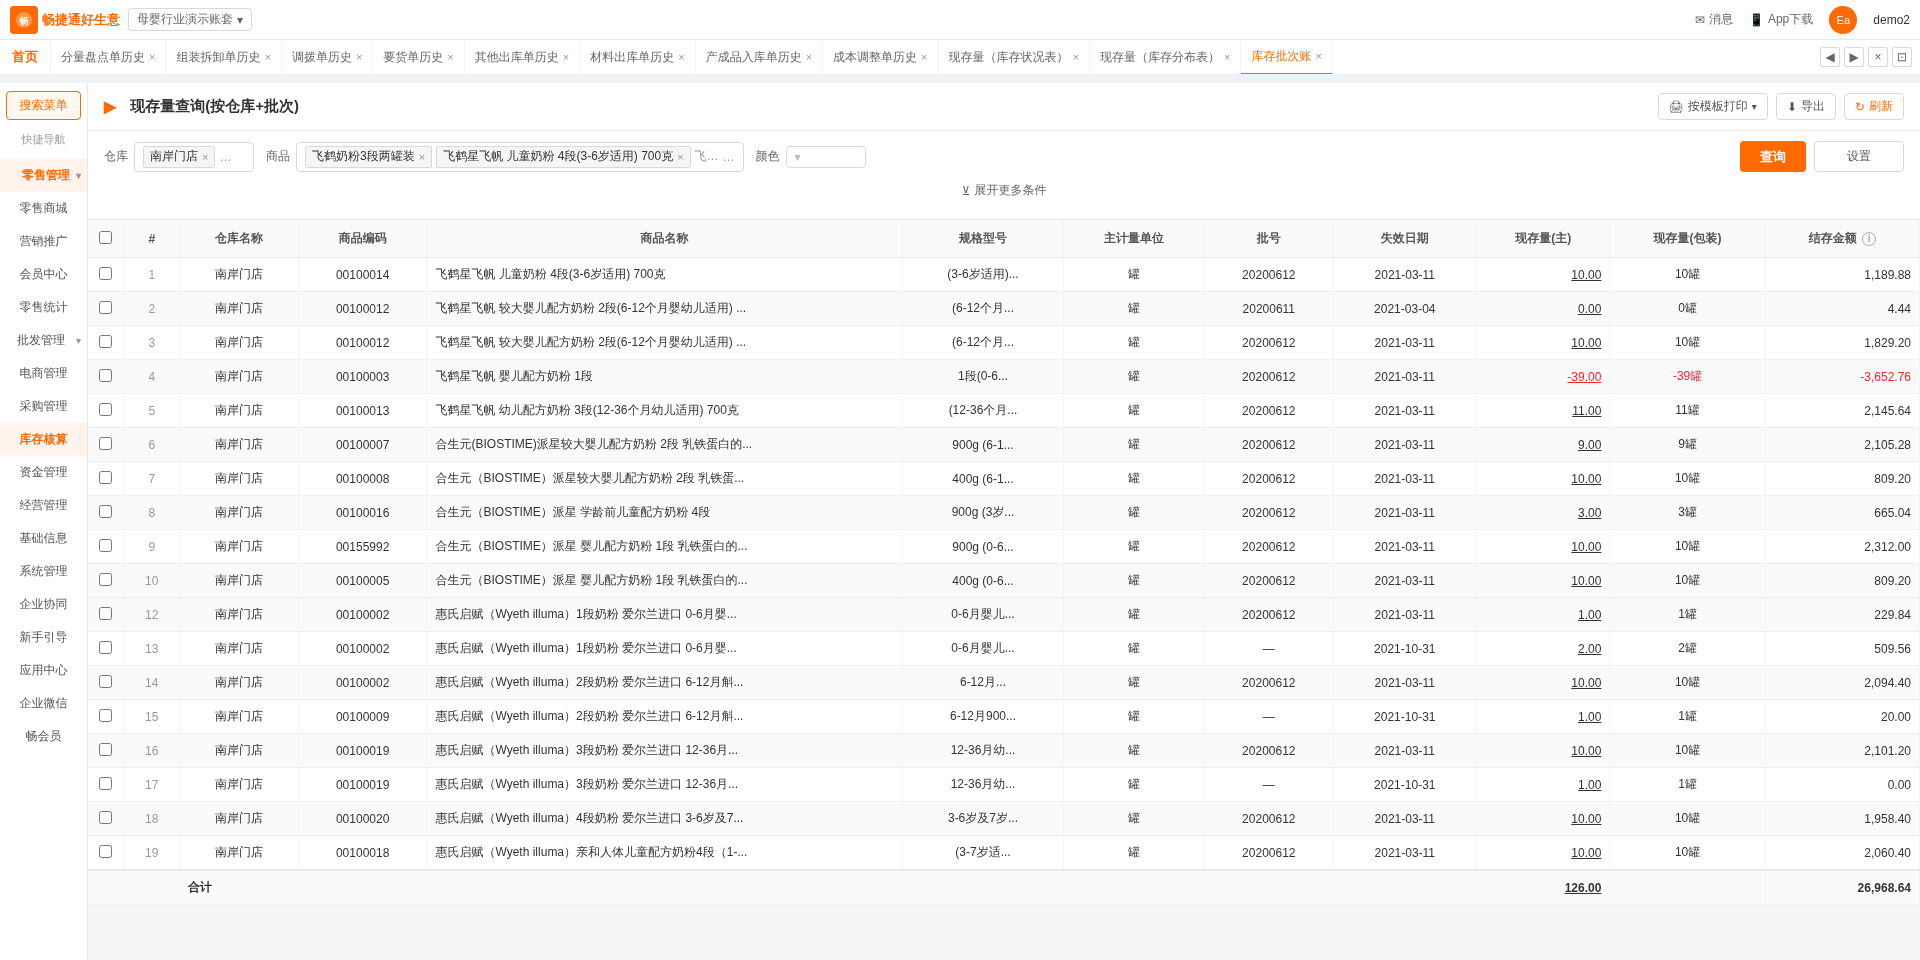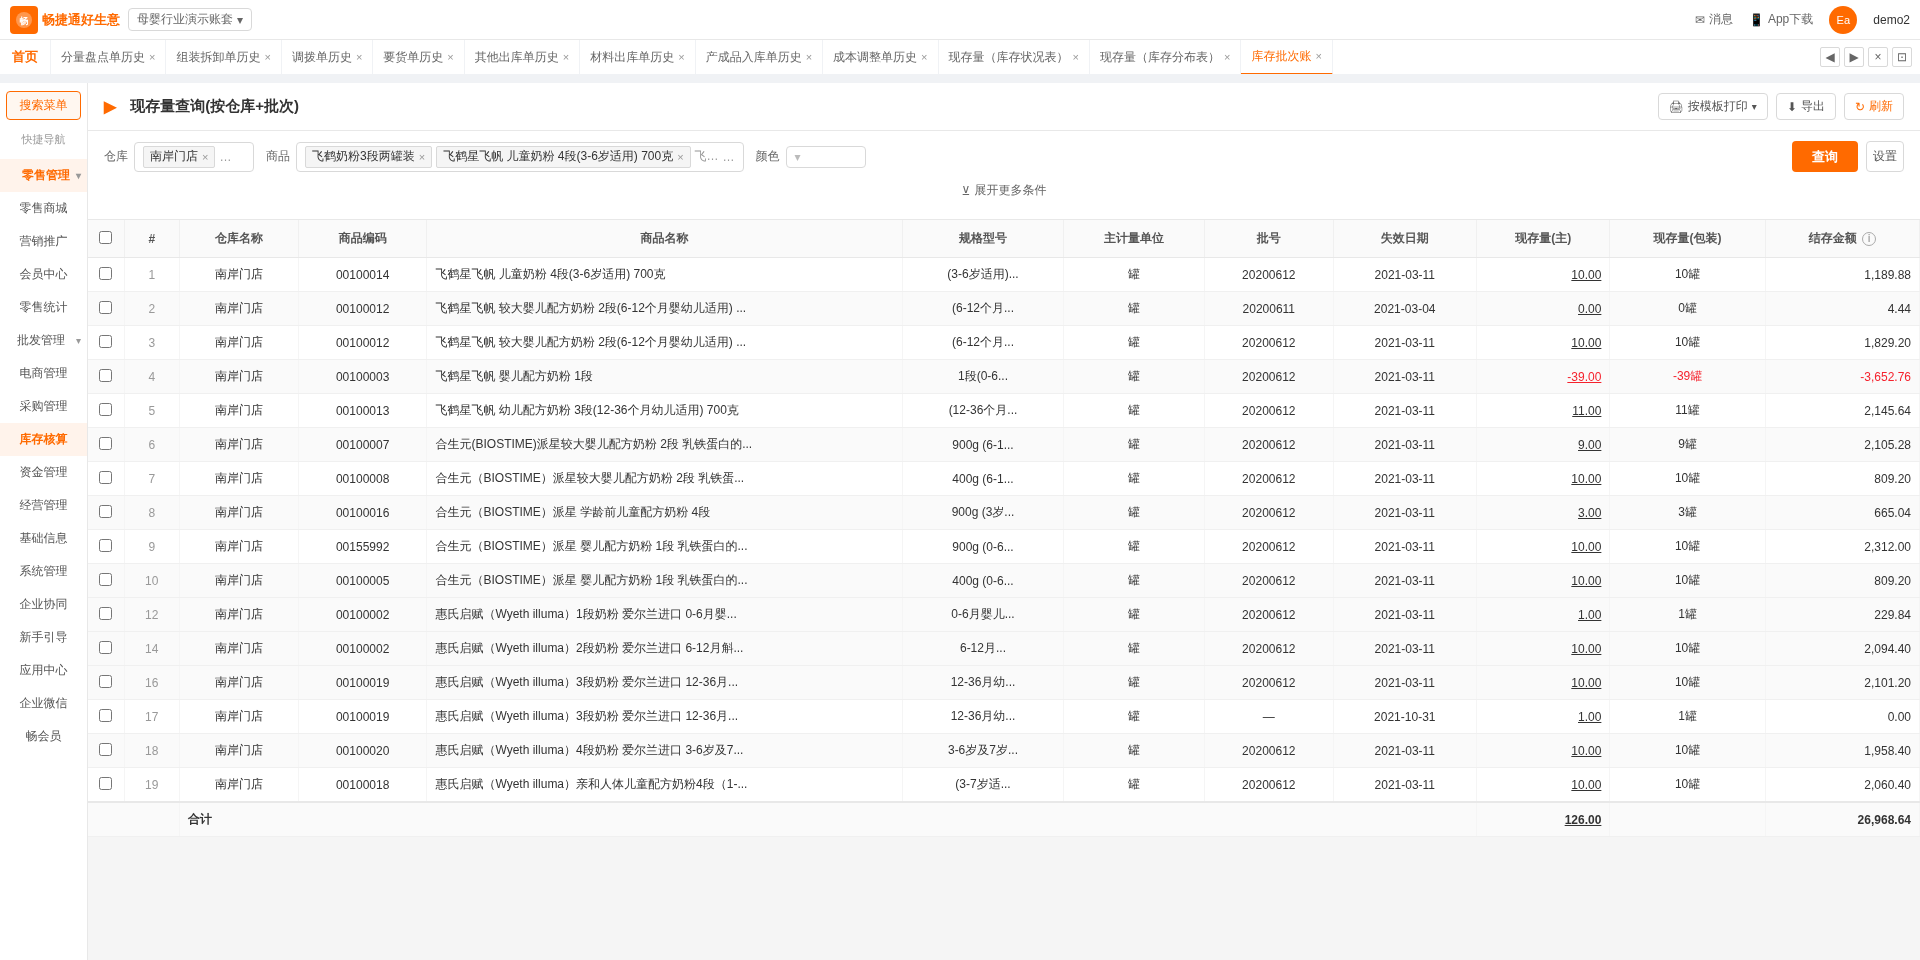--- a/index.html
+++ b/index.html
@@ -51,21 +51,21 @@
     .filter-area { background: #fff; padding: 10px 16px; border-bottom: 1px solid #e8e8e8; }
     .filter-row { display: flex; align-items: center; gap: 12px; flex-wrap: wrap; }
     .filter-item { display: flex; align-items: center; gap: 6px; }
     .filter-label { color: #666; font-size: 12px; white-space: nowrap; }
     .filter-tag-container { display: flex; align-items: center; gap: 4px; border: 1px solid #d9d9d9; border-radius: 4px; padding: 3px 8px; min-width: 120px; background: #fff; flex-wrap: wrap; }
     .filter-tag { display: flex; align-items: center; background: #f5f5f5; border: 1px solid #d9d9d9; border-radius: 2px; padding: 0 6px; height: 22px; font-size: 12px; gap: 4px; }
     .filter-tag .remove { cursor: pointer; color: #999; font-size: 11px; }
     .filter-more { color: #999; font-size: 12px; cursor: pointer; }
     .expand-btn { display: flex; align-items: center; gap: 4px; color: #666; font-size: 12px; cursor: pointer; padding: 4px 8px; }
     .btn-query { background: #ff6a00; color: #fff; border: none; border-radius: 4px; padding: 6px 20px; cursor: pointer; font-size: 13px; font-weight: bold; }
-    .btn-settings { border: 1px solid #d9d9d9; background: #fff; color: #555; border-radius: 4px; padding: 6px 6px; cursor: pointer; font-size: 12px; }
+    .btn-settings { border: 1px solid #d9d9d9; background: #fff; color: #555; border-radius: 4px; padding: 6px 32px; cursor: pointer; font-size: 12px; }
     .filter-expand-row { display: flex; align-items: center; justify-content: center; padding: 6px 0; }
     .filter-actions { display: flex; gap: 8px; margin-left: auto; }
     .color-filter { display: flex; align-items: center; border: 1px solid #d9d9d9; border-radius: 4px; padding: 3px 8px; min-width: 80px; background: #fff; }
 
     
     .table-wrap { background: #fff; margin: 0; }
     table { width: 100%; border-collapse: collapse; font-size: 12px; }
     thead tr { background: #fafafa; }
     th { padding: 10px 8px; text-align: center; font-weight: 600; color: #555; border-bottom: 1px solid #e8e8e8; border-right: 1px solid #f0f0f0; white-space: nowrap; }
     td { padding: 8px 8px; text-align: center; border-bottom: 1px solid #f0f0f0; border-right: 1px solid #f5f5f5; color: #333; }
@@ -447,33 +447,61 @@
       <td>00100002</td>
       <td class="td-left" style="max-width:260px;overflow:hidden;text-overflow:ellipsis;white-space:nowrap;">惠氏启赋（Wyeth illuma）1段奶粉 爱尔兰进口 0-6月婴...</td>
       <td>0-6月婴儿...</td>
       <td>罐</td>
       <td>20200612</td>
       <td>2021-03-11</td>
       <td class="td-right underline ">1.00</td>
       <td class="">1罐</td>
       <td class="td-right ">229.84</td>
     </tr>
+            <tr style="background: rgb(255, 255, 255);">
+      <td><input type="checkbox" style=""></td>
+      <td class="row-num">13</td>
+      <td>南岸门店</td>
+      <td>00100002</td>
+      <td class="td-left" style="max-width:260px;overflow:hidden;text-overflow:ellipsis;white-space:nowrap;">惠氏启赋（Wyeth illuma）1段奶粉 爱尔兰进口 0-6月婴...</td>
+      <td>0-6月婴儿...</td>
+      <td>罐</td>
+      <td>—</td>
+      <td>2021-10-31</td>
+      <td class="td-right underline ">2.00</td>
+      <td class="">2罐</td>
+      <td class="td-right ">509.56</td>
+    </tr>
             <tr style="background: rgb(250, 250, 250);">
       <td><input type="checkbox" style=""></td>
       <td class="row-num">14</td>
       <td>南岸门店</td>
       <td>00100002</td>
       <td class="td-left" style="max-width:260px;overflow:hidden;text-overflow:ellipsis;white-space:nowrap;">惠氏启赋（Wyeth illuma）2段奶粉 爱尔兰进口 6-12月斛...</td>
       <td>6-12月...</td>
       <td>罐</td>
       <td>20200612</td>
       <td>2021-03-11</td>
       <td class="td-right underline ">10.00</td>
       <td class="">10罐</td>
       <td class="td-right ">2,094.40</td>
+    </tr>
+            <tr style="background: rgb(255, 255, 255);">
+      <td><input type="checkbox" style=""></td>
+      <td class="row-num">15</td>
+      <td>南岸门店</td>
+      <td>00100009</td>
+      <td class="td-left" style="max-width:260px;overflow:hidden;text-overflow:ellipsis;white-space:nowrap;">惠氏启赋（Wyeth illuma）2段奶粉 爱尔兰进口 6-12月斛...</td>
+      <td>6-12月900...</td>
+      <td>罐</td>
+      <td>—</td>
+      <td>2021-10-31</td>
+      <td class="td-right underline ">1.00</td>
+      <td class="">1罐</td>
+      <td class="td-right ">20.00</td>
     </tr>
             <tr style="background: rgb(250, 250, 250);">
       <td><input type="checkbox" style=""></td>
       <td class="row-num">16</td>
       <td>南岸门店</td>
       <td>00100019</td>
       <td class="td-left" style="max-width:260px;overflow:hidden;text-overflow:ellipsis;white-space:nowrap;">惠氏启赋（Wyeth illuma）3段奶粉 爱尔兰进口 12-36月...</td>
       <td>12-36月幼...</td>
       <td>罐</td>
       <td>20200612</td>

